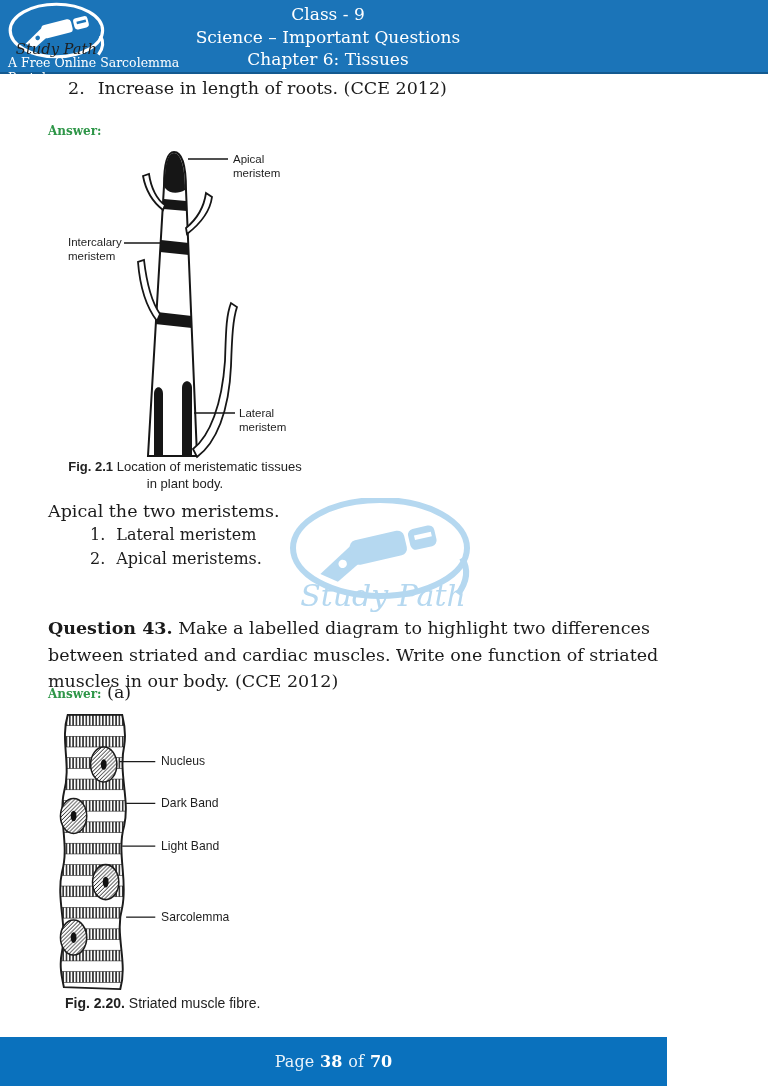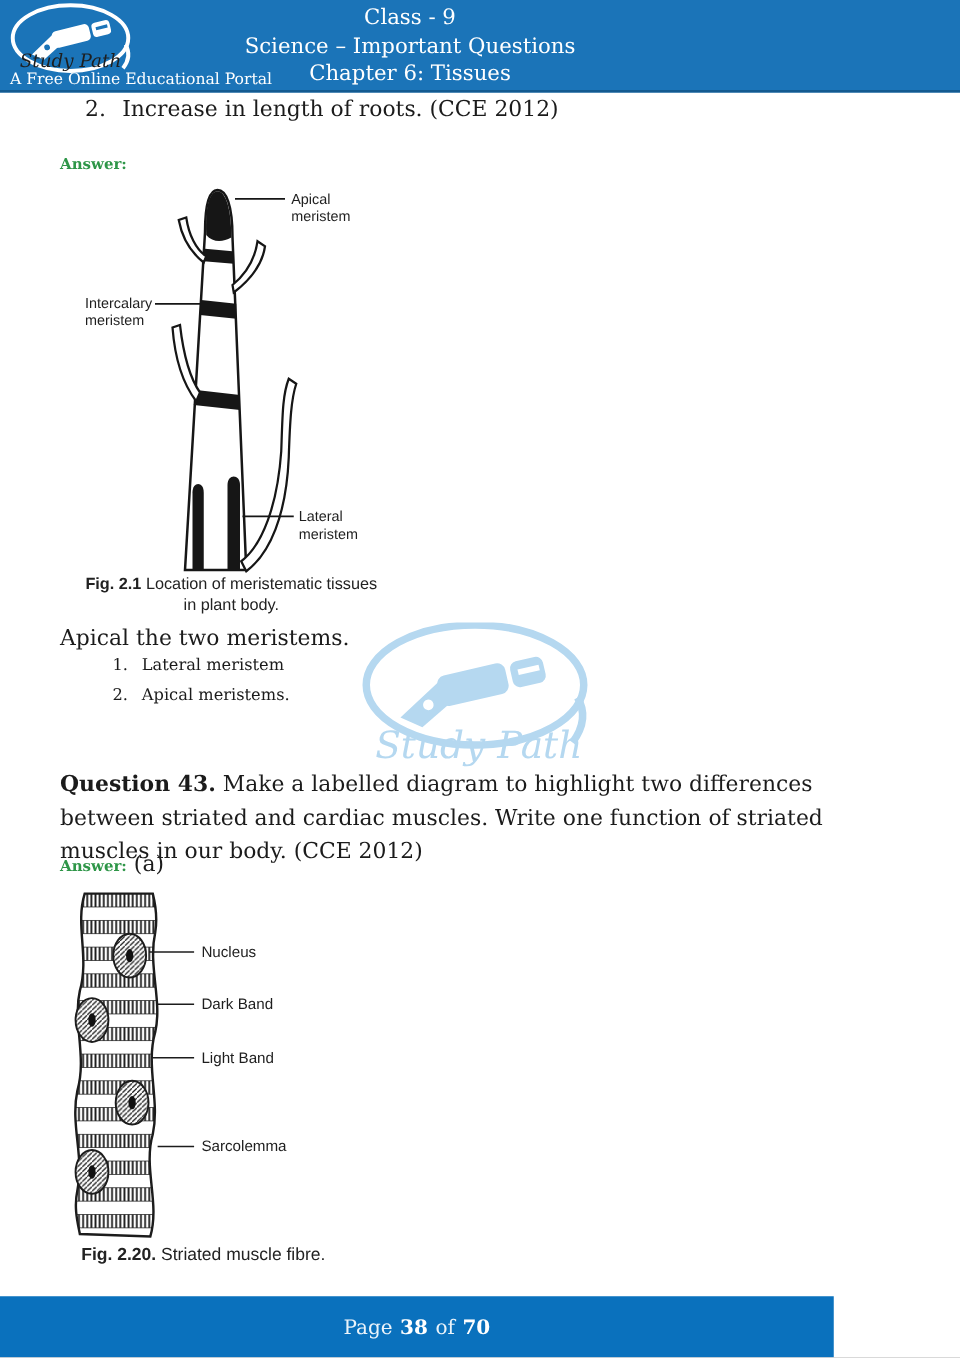--- a/index.html
+++ b/index.html
@@ -19,21 +19,21 @@
   .logo{position:absolute;left:6px;top:2px;width:210px;color:#fff;}
   .logo-tagline{position:absolute;left:2px;top:53px;width:210px;font-size:12.5px;color:#ffffff;font-family:"DejaVu Serif",serif;}
 
   
   .q2-line{position:absolute;left:68px;top:78px;font-size:17.5px;color:var(--ink);}
   .q2-line .num{margin-right:13px;}
   .answer-label{font-weight:bold;color:var(--answer-green);font-size:12px;}
   .answer1{position:absolute;left:48px;top:124px;}
   .answer2{position:absolute;left:48px;top:682px;font-size:17.5px;color:var(--ink);}
   .label-prompt{position:absolute;left:48px;top:501px;font-size:17.5px;color:var(--ink);}
-  .list-item{position:absolute;left:90px;font-size:13px;color:var(--ink);}
+  .list-item{position:absolute;left:90px;font-size:16px;color:var(--ink);}
   .list-item .num{margin-right:11px;}
   .li-0{top:525px;}
   .li-1{top:549px;}
   .q43{position:absolute;left:48px;top:615px;width:678px;font-size:17.5px;line-height:26.5px;color:var(--ink);z-index:2;}
   .q43 .bold{font-weight:bold;}
 
   
   .fig1-svg{position:absolute;left:60px;top:146px;z-index:1;}
   .fig1-caption{position:absolute;left:50px;top:459px;width:270px;text-align:center;
     font-family:"Liberation Sans",sans-serif;font-size:13px;line-height:16.5px;color:#222;}
@@ -69,21 +69,21 @@
         <path d="M90,32 Q95,41 88,50" fill="none" stroke="#ffffff" stroke-width="3"></path>
         <g transform="translate(16,11) rotate(-14 32 14)">
           <polygon points="0,21 19,10 25,18 8,27" fill="#ffffff"></polygon>
           <circle cx="12.5" cy="18.5" r="2.2" fill="#1b74b8"></circle>
           <rect x="18" y="8" width="29" height="13" rx="3.5" fill="#ffffff"></rect>
           <rect x="49" y="9" width="14" height="11" rx="3" fill="#ffffff"></rect>
           <rect x="52" y="12.5" width="9" height="2.4" fill="#1b74b8"></rect>
         </g>
         <text x="48" y="49" text-anchor="middle" font-size="14" class="logo-script" fill="#ffffff">Study Path</text>
       </svg>
-      <div class="logo-tagline">A Free Online Educational Portal</div>
+      <div class="logo-tagline">A Free Online Sarcolemma Portal</div>
     </div>
     <div class="header-titles">
       <div>Class - 9</div>
       <div>Science – Important Questions</div>
       <div>Chapter 6: Tissues</div>
     </div>
   </header>
 
   <div class="q2-line">
     <span class="num">2.</span><span>Increase in length of roots. (CCE 2012)</span>

